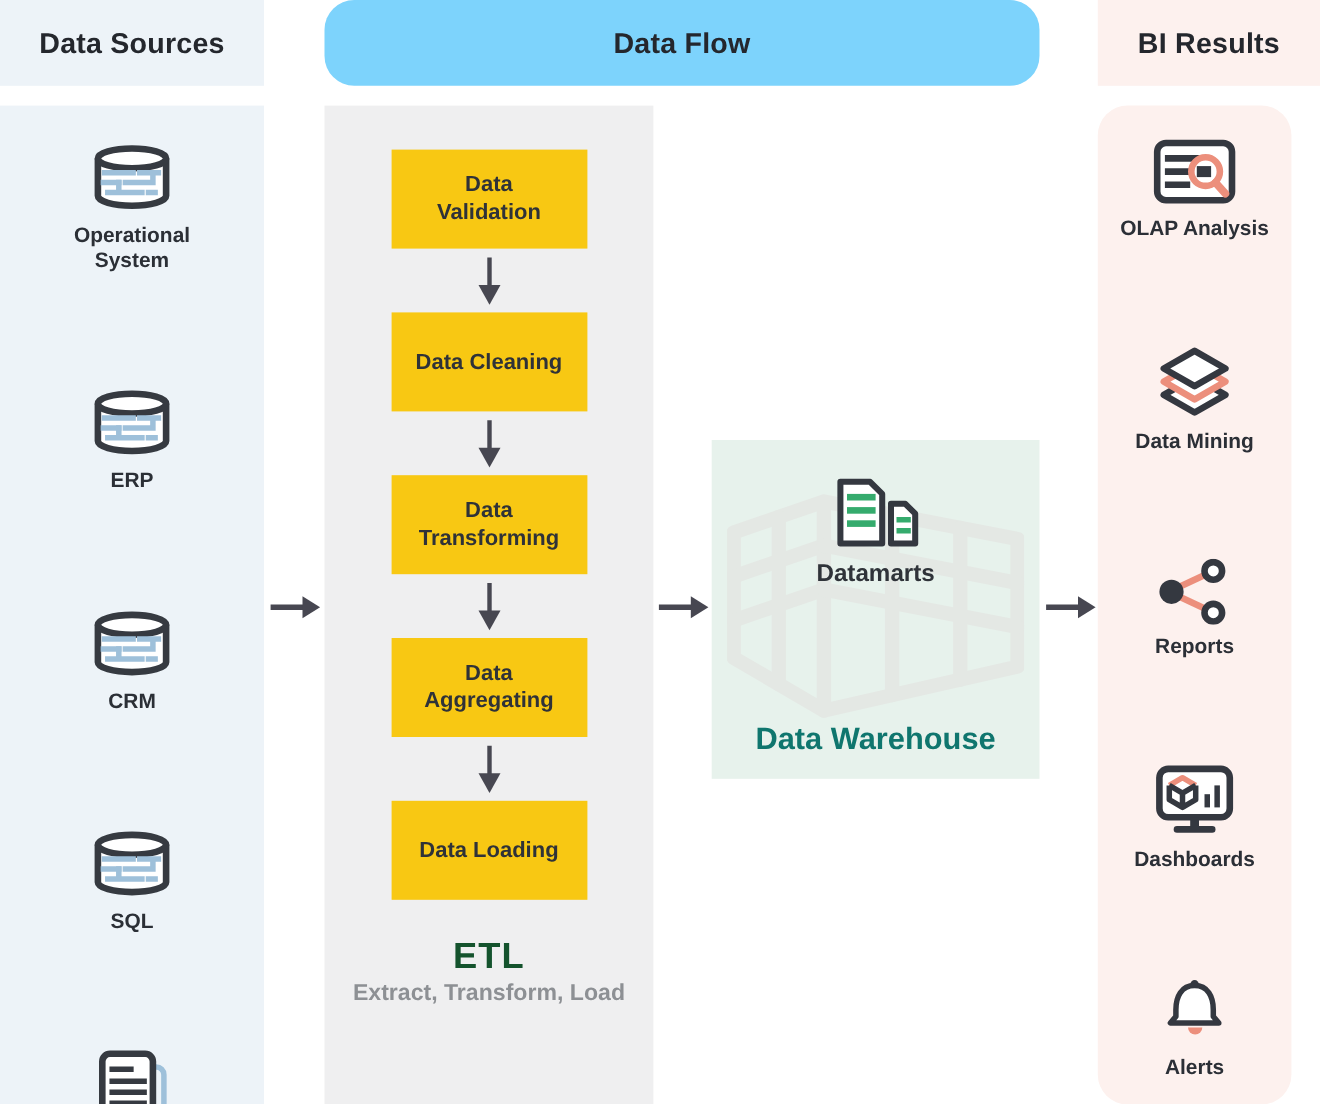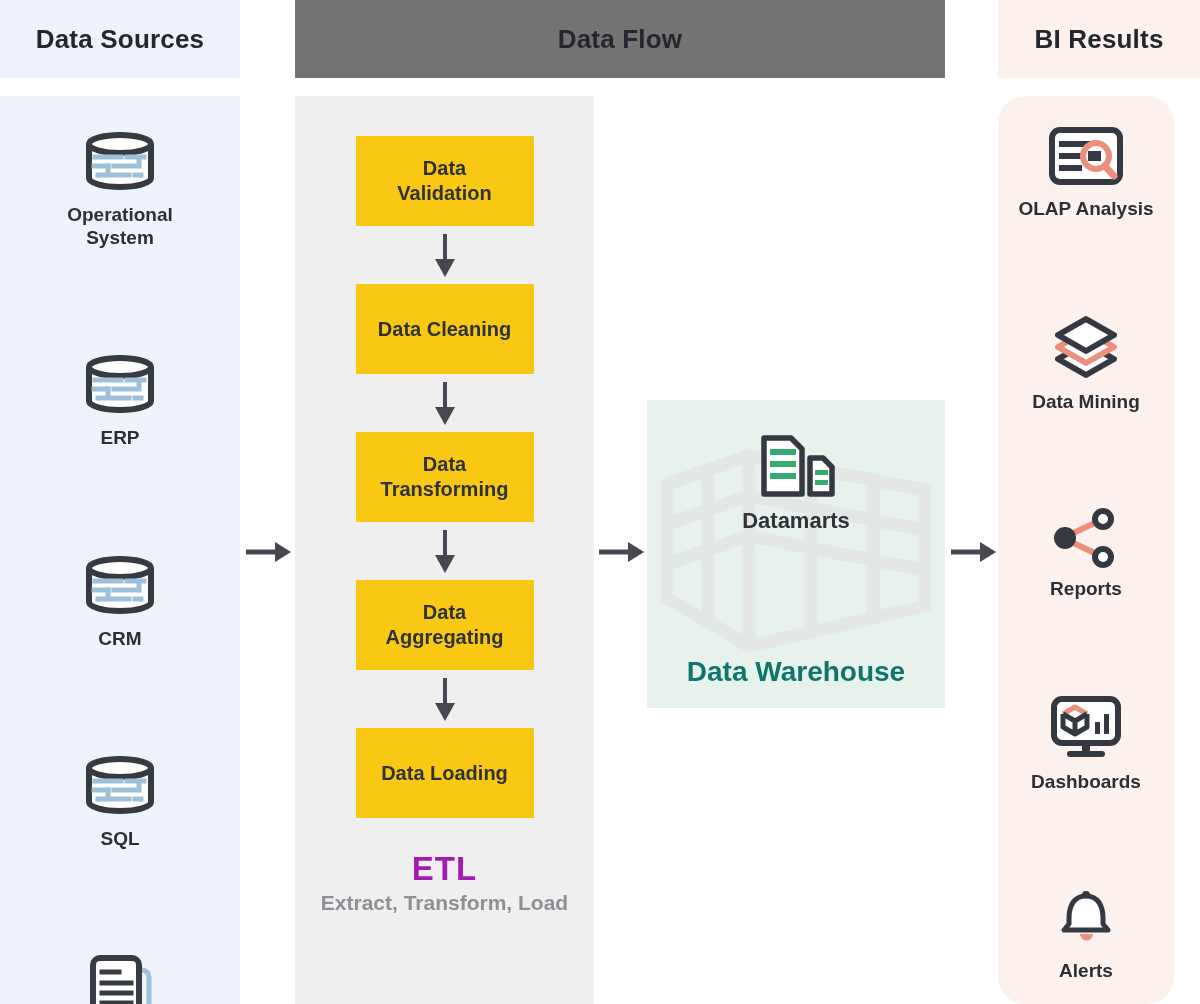--- a/index.html
+++ b/index.html
@@ -3,42 +3,42 @@
 <meta charset="utf-8">
 <style>
   html,body{margin:0;padding:0;background:#ffffff;}
   body{width:1200px;height:1004px;font-family:"Liberation Sans",sans-serif;-webkit-font-smoothing:antialiased;}
   .canvas{position:relative;width:1200px;height:1004px;overflow:hidden;background:#ffffff;}
 
   
   .hdr{position:absolute;top:0;height:78px;display:flex;align-items:center;justify-content:center;
        font-weight:bold;font-size:26px;color:#24272d;letter-spacing:.2px;}
   .hdr-src{left:0;width:240px;background:#edf3f8;}
-  .hdr-flow{left:295px;width:650px;background:#737373;}
+  .hdr-flow{left:295px;width:650px;background:#7dd3fc;border-radius:27px;}
   .hdr-bi{left:998px;width:202px;background:#fdf1ee;}
 
   
   .body-src{position:absolute;left:0;top:96px;width:240px;height:960px;background:#edf3f8;
             display:flex;flex-direction:column;align-items:center;justify-content:space-between;
             padding:34px 0 28px;box-sizing:border-box;}
   .body-bi{position:absolute;left:998px;top:96px;width:176px;height:908px;background:#fdf1ee;
            display:flex;flex-direction:column;align-items:center;justify-content:space-between;
            padding:30px 0 22px;box-sizing:border-box;border-radius:27px;}
   .col-item{display:flex;flex-direction:column;align-items:center;gap:9px;}
   .item-label{font-weight:bold;font-size:19px;color:#2b2f36;text-align:center;line-height:1.22;max-width:176px;}
 
   
   .body-flow{position:absolute;left:295px;top:96px;width:299px;height:908px;background:#efeff0;
              display:flex;flex-direction:column;align-items:center;padding-top:40px;box-sizing:border-box;}
   .flow-box{width:178px;height:90px;background:#f8c813;display:flex;align-items:center;justify-content:center;
             text-align:center;font-weight:bold;font-size:20px;color:#2f3238;line-height:1.25;flex:none;}
   .flow-box span{display:block;max-width:140px;}
   .flow-arrow{height:58px;display:flex;align-items:center;justify-content:center;flex:none;}
   .etl{margin-top:32px;text-align:center;}
-  .etl-title{font-size:33px;font-weight:bold;color:#a21caf;letter-spacing:1px;}
+  .etl-title{font-size:33px;font-weight:bold;color:#14532d;letter-spacing:1px;}
   .etl-sub{margin-top:2px;font-size:21px;font-weight:bold;color:#8d9094;width:252px;line-height:1.25;}
 
   
   .warehouse{position:absolute;left:647px;top:400px;width:298px;height:308px;background:#e7f2ec;}
   .ghost{position:absolute;left:14px;top:38px;}
   .wh-content{position:absolute;left:0;top:0;width:100%;height:100%;display:flex;flex-direction:column;
               align-items:center;padding-top:32px;box-sizing:border-box;}
   .wh-label{margin-top:10px;font-weight:bold;font-size:22px;color:#2f3339;}
   .wh-title{position:absolute;bottom:20px;width:100%;text-align:center;font-weight:bold;font-size:28px;color:#0f766e;}
 

